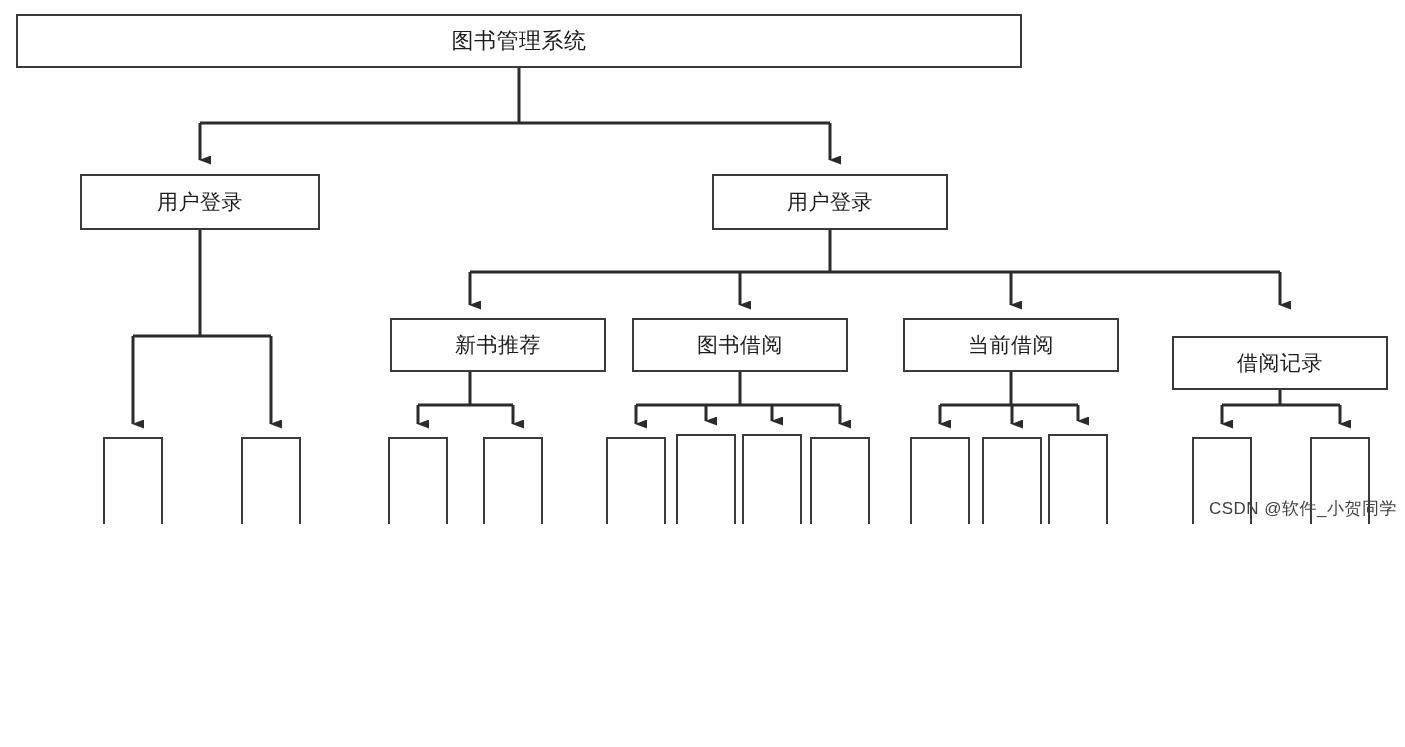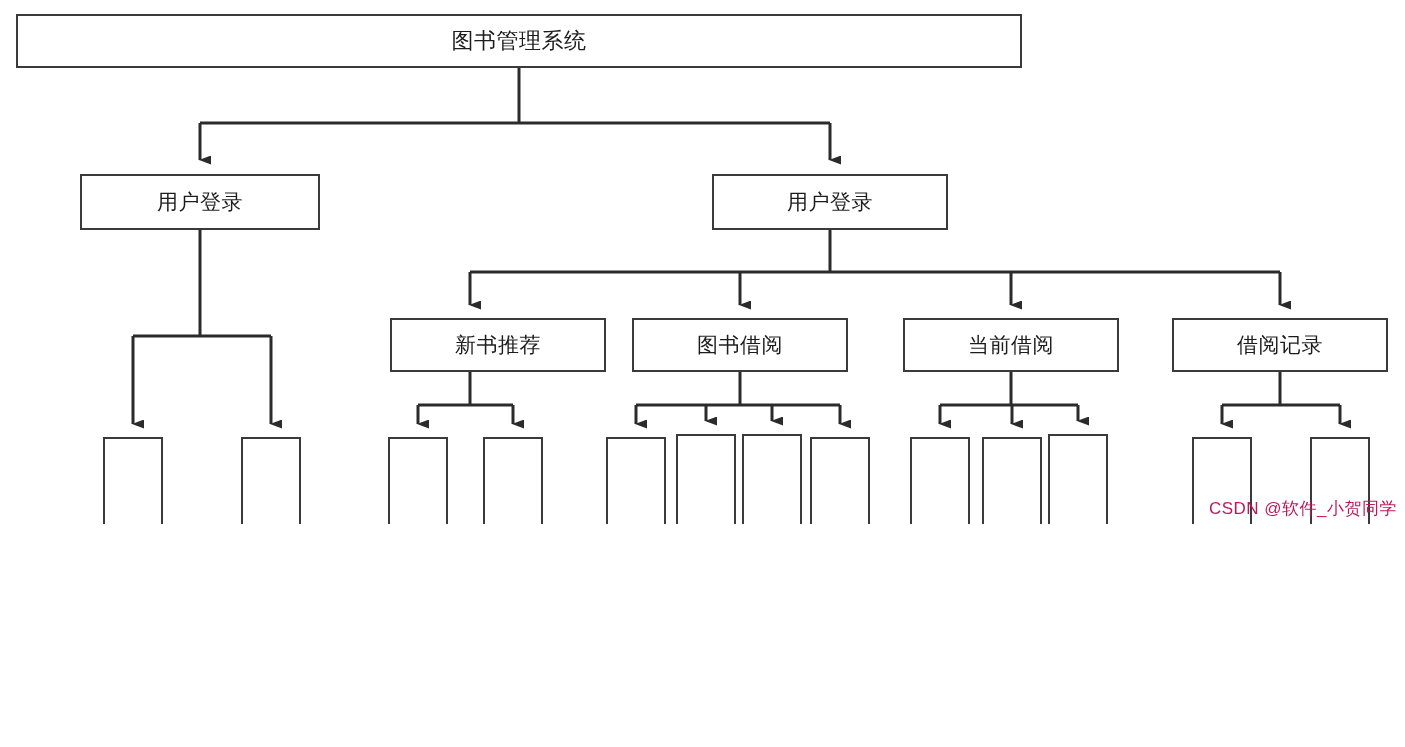--- a/index.html
+++ b/index.html
@@ -58,21 +58,21 @@
     font-size:22px;
     letter-spacing:3px;
     line-height:1;
   }
   
   #watermark{
     position:absolute;
     right:8px;
     bottom:4px;
     font-size:17px;
-    color:#be185d;
+    color:#404040;
     letter-spacing:0.5px;
     z-index:5;
     white-space:nowrap;
     font-family:"Liberation Sans","DejaVu Sans",sans-serif;
   }
 </style>
 </head>
 <body>
 
 <div id="diagram">
@@ -141,21 +141,21 @@
 
   <div class="node horiz" style="left:362px;top:318px;width:216px;height:54px;margin-left:28px;">
     <span class="label">新书推荐</span>
   </div>
   <div class="node horiz" style="left:903px;top:318px;width:216px;height:54px;">
     <span class="label">当前借阅</span>
   </div>
   <div class="node horiz" style="left:632px;top:318px;width:216px;height:54px;">
     <span class="label">图书借阅</span>
   </div>
-  <div class="node horiz" style="left:1172px;top:318px;width:216px;height:54px;">
+  <div class="node horiz" style="left:1172px;top:336px;width:216px;height:54px;">
     <span class="label">借阅记录</span>
   </div>
 
   <div class="node vert" style="left:103px;top:437px;width:60px;height:298px;">
     <span class="label">用户登录</span>
   </div>
   <div class="node vert" style="left:241px;top:437px;width:60px;height:298px;">
     <span class="label">注销登录</span>
   </div>
   <div class="node vert" style="left:388px;top:437px;width:60px;height:298px;">

